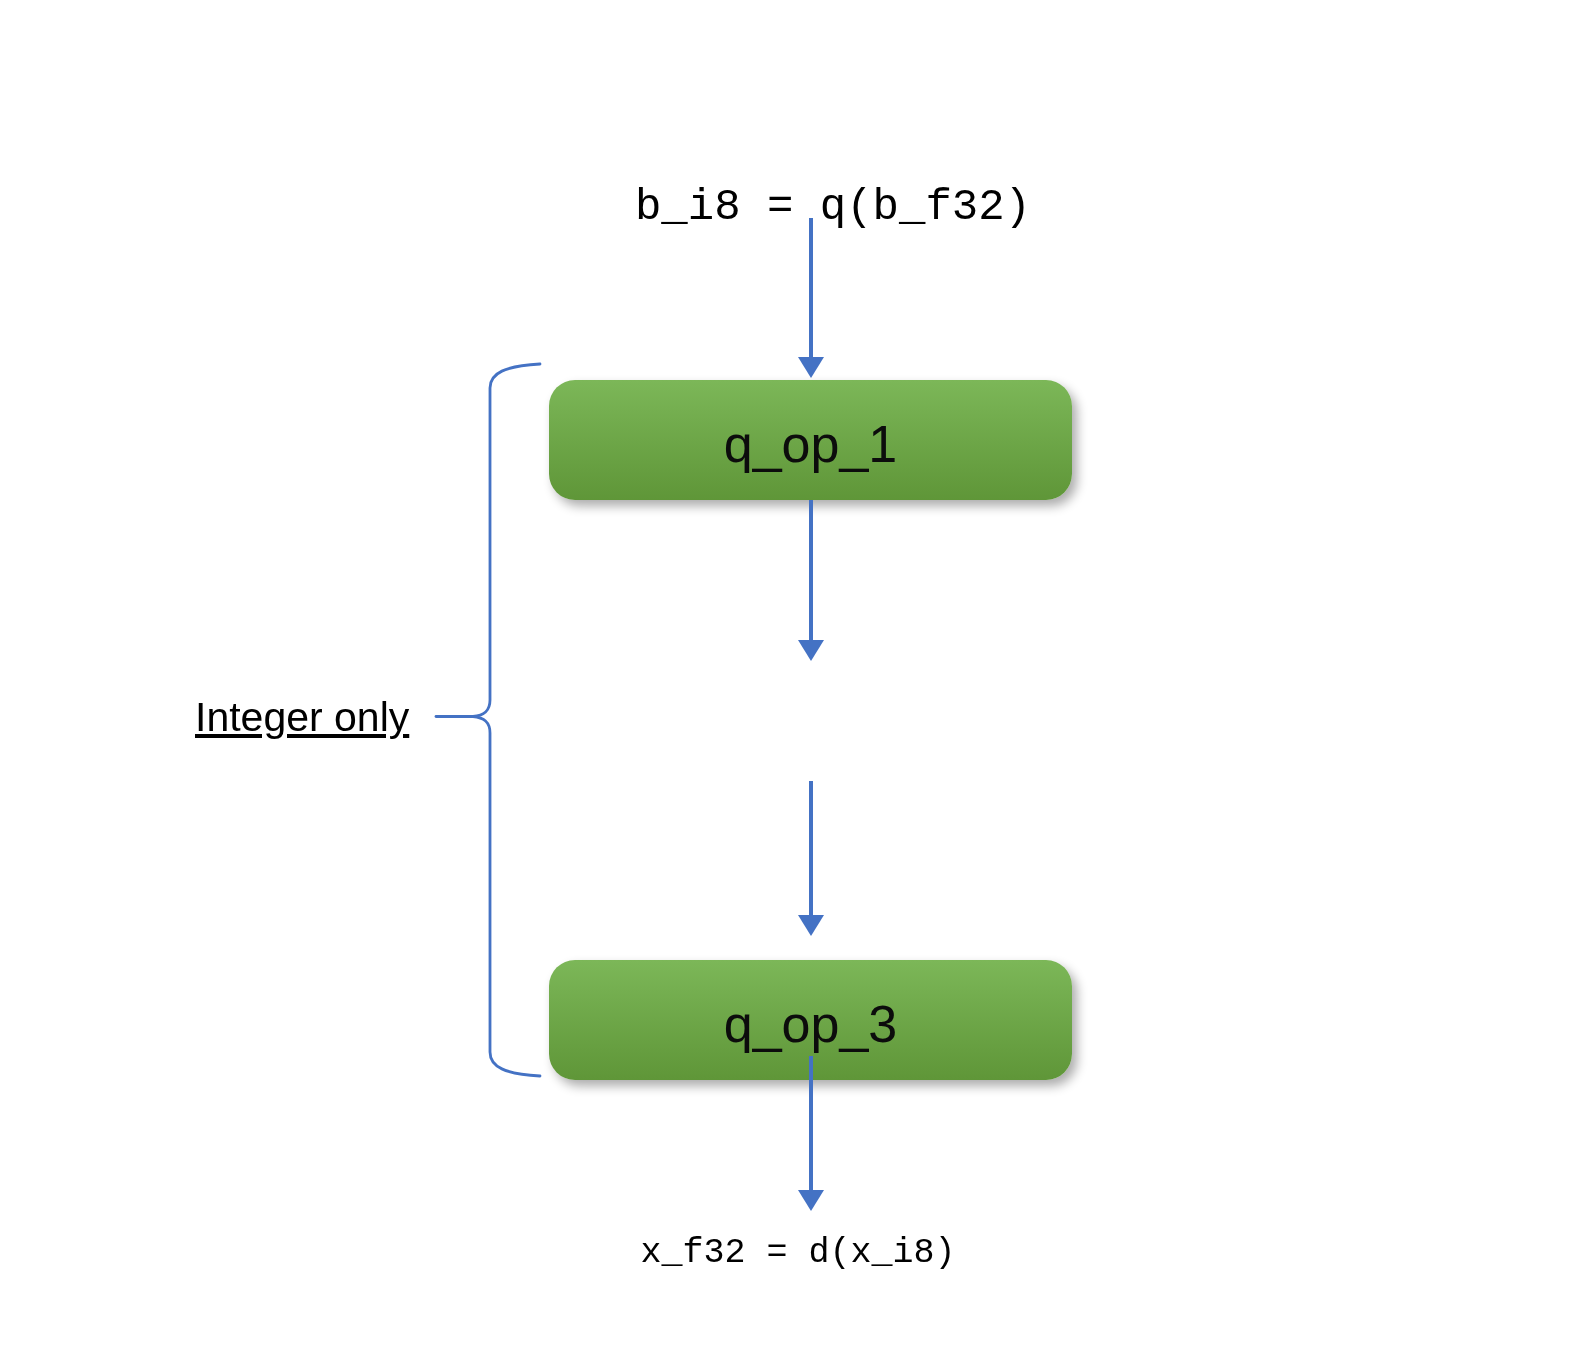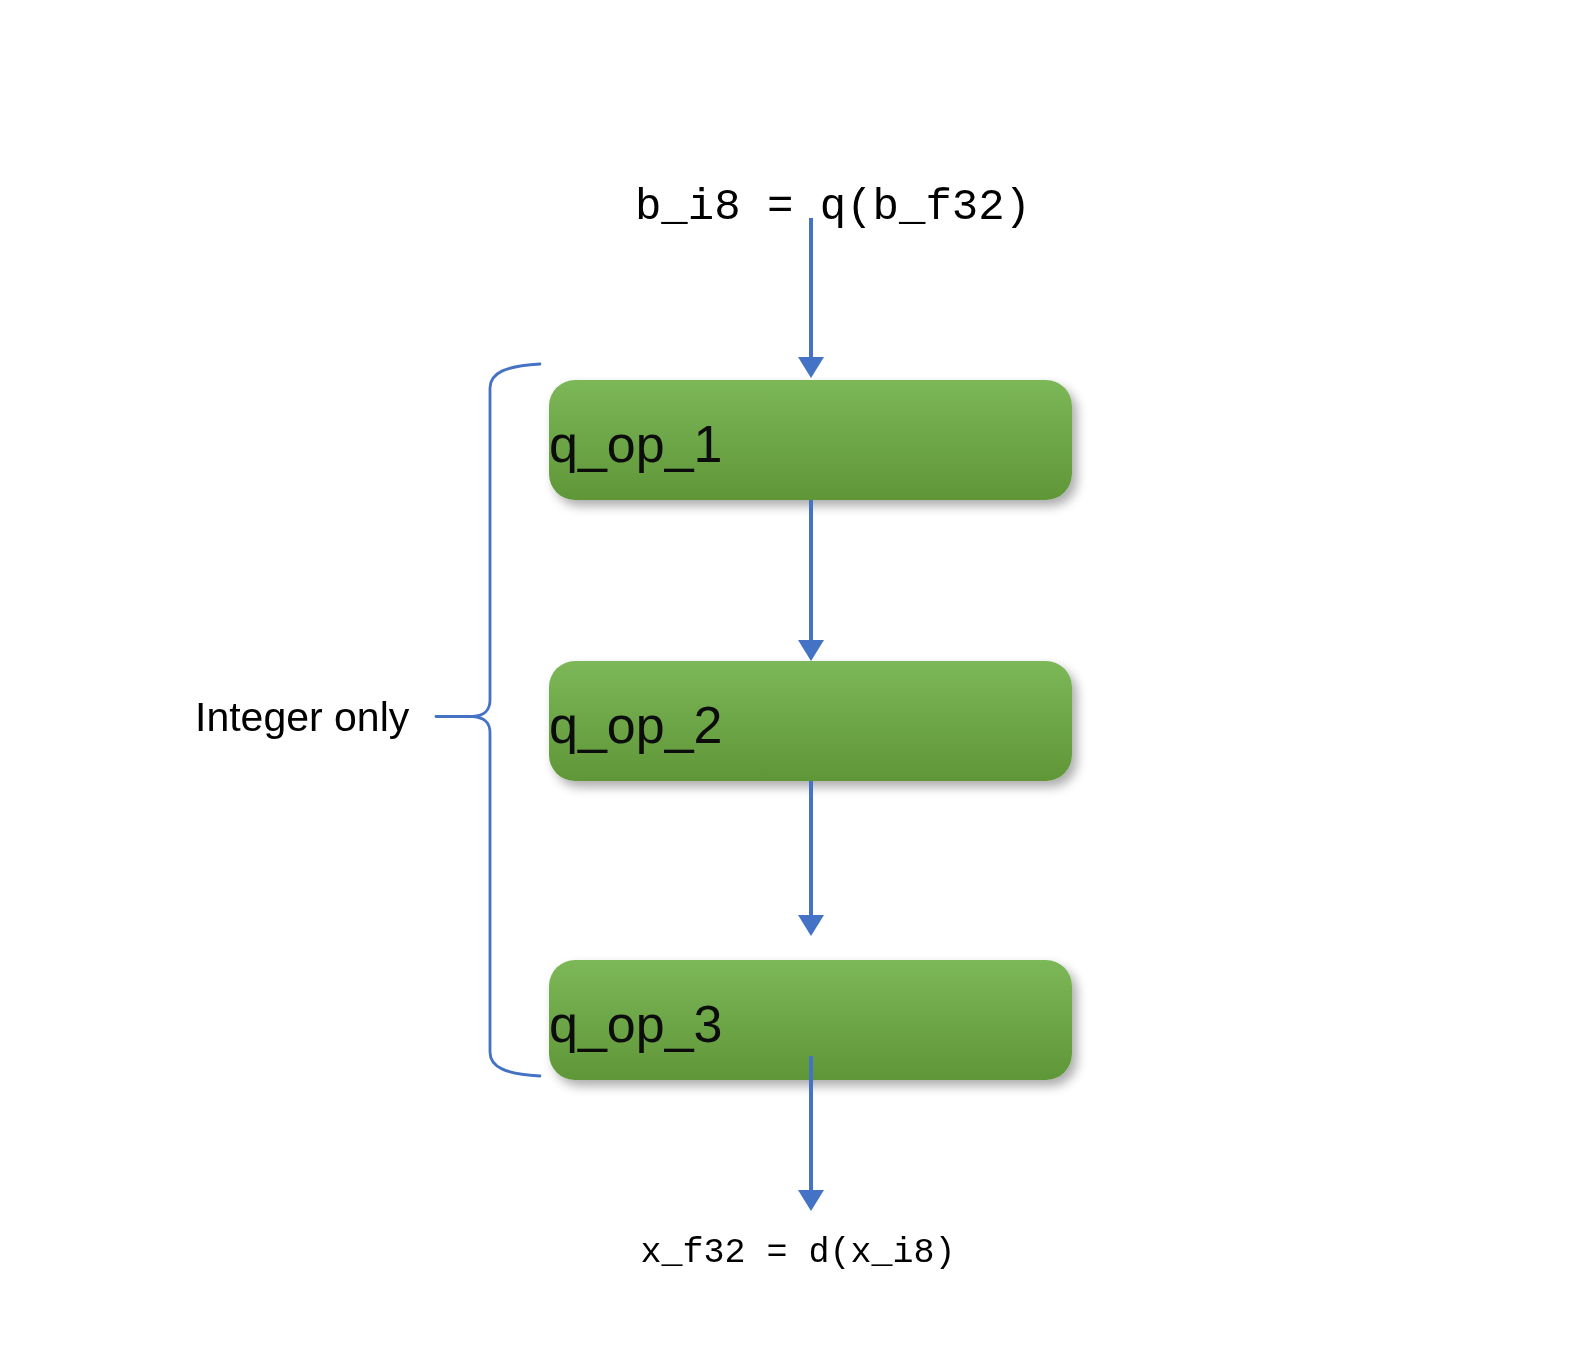--- a/index.html
+++ b/index.html
@@ -43,21 +43,21 @@
   .node {
     position: absolute;
     left: 549px;
     width: 523px;
     height: 120px;
     border-radius: 26px;
     background: linear-gradient(180deg, var(--node-fill-top) 0%, var(--node-fill-bottom) 100%);
     box-shadow: 5px 6px 11px rgba(0,0,0,0.33);
     display: flex;
     align-items: center;
-    justify-content: flex-start;
+    justify-content: center;
     padding-top: 8px;
   }
   .node-label {
     font-family: "Liberation Sans", sans-serif;
     font-size: 52px;
     color: #0c0c0c;
   }
   .arrow {
     position: absolute;
     left: 798px;
@@ -89,20 +89,21 @@
   }
   .brace-label {
     position: absolute;
     left: 195px;
     top: 691px;
     font-family: "Liberation Sans", sans-serif;
     font-size: 41px;
     line-height: 52px;
     color: var(--text);
     white-space: nowrap;
+    text-decoration: underline;
   }
 </style>
 </head>
 <body>
 
 <div class="canvas">
 
   <div class="code top-code">
     <div>b_i8 = q(b_f32)</div>
   </div>
@@ -114,23 +115,20 @@
 
   <div class="node" style="top:380px;">
     <span class="node-label">q_op_1</span>
   </div>
 
   <div class="arrow" style="top:500px; height:161px;">
     <div class="shaft" style="height:142px;"></div>
     <div class="head" style="top:140px;"></div>
   </div>
 
-  <div class="node" style="top:661px;">
-    <span class="node-label">q_op_2</span>
-  </div>
 
   <div class="arrow" style="top:781px; height:155px;">
     <div class="shaft" style="height:136px;"></div>
     <div class="head" style="top:134px;"></div>
   </div>
 
   <div class="node" style="top:960px;">
     <span class="node-label">q_op_3</span>
   </div>
 

